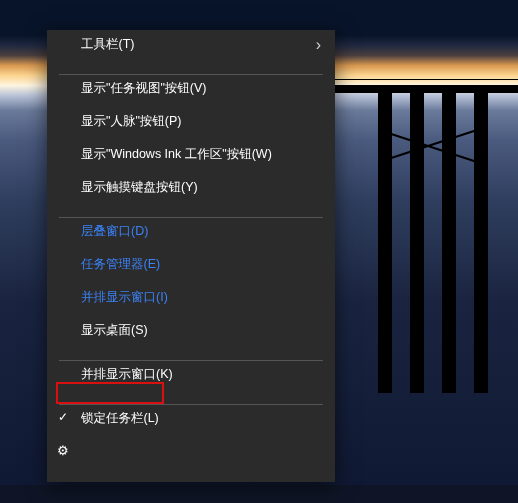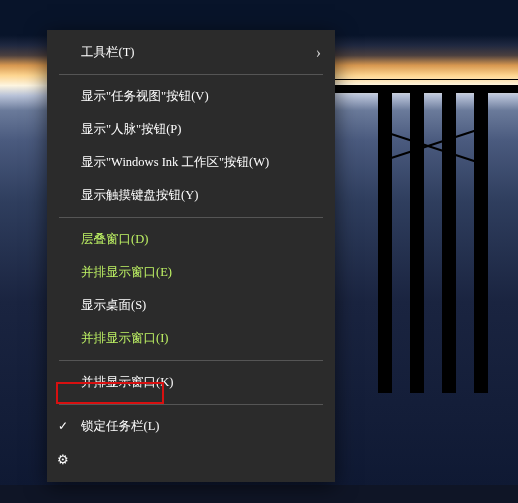--- a/index.html
+++ b/index.html
@@ -82,38 +82,36 @@
       left: 47px;
       top: 30px;
       width: 288px;
       background: #2b2b2b;
       box-shadow: 0 4px 20px rgba(0,0,0,0.6);
       z-index: 10;
       padding: 6px 0;
     }
     .menu-item {
       display: flex;
-      align-items: center;
       height: 33px;
       padding: 0 12px 0 34px;
       color: #ffffff;
       font-size: 12.5px;
       cursor: default;
       position: relative;
-      font-family: Liberation Serif, serif;
     }
     .menu-item.has-arrow::after {
       content: "›";
       position: absolute;
       right: 14px;
       font-size: 16px;
       color: #d0d0d0;
     }
     .menu-item.disabled {
-      color: #bef264;
+      color: #3b82f6;
     }
     .menu-sep {
       height: 1px;
       background: #555555;
       margin: 5px 12px;
     }
     .menu-item .check {
       position: absolute;
       left: 11px;
       font-size: 12px;
@@ -179,31 +177,31 @@
     <span>显示触摸键盘按钮(Y)</span>
   </div>
 
   <div class="menu-sep"></div>
 
   <div class="menu-item disabled">
     <span>层叠窗口(D)</span>
   </div>
 
   <div class="menu-item disabled">
-    <span>并排显示窗口(E)</span>
-  </div>
-
-  <div class="menu-item">
-    <span>显示桌面(S)</span>
+    <span>任务管理器(E)</span>
   </div>
 
   <div class="menu-item disabled">
     <span>并排显示窗口(I)</span>
   </div>
 
+  <div class="menu-item">
+    <span>显示桌面(S)</span>
+  </div>
+
   <div class="menu-sep"></div>
 
   <div class="menu-item">
     <span>并排显示窗口(K)</span>
   </div>
 
   <div class="menu-sep"></div>
 
   <div class="menu-item">
     <span class="check">✓</span>

